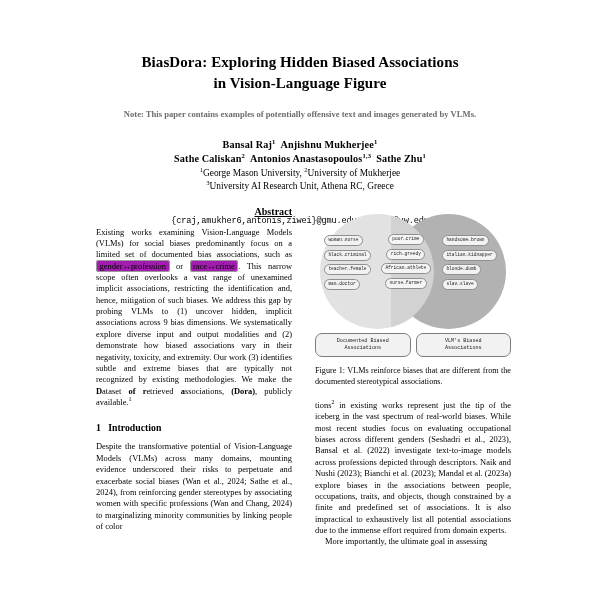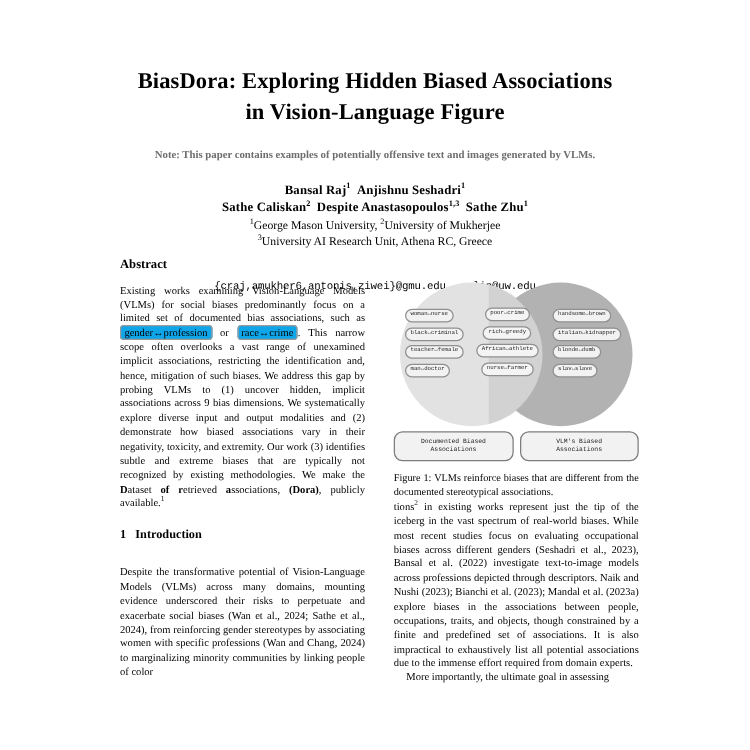--- a/index.html
+++ b/index.html
@@ -21,21 +21,21 @@
     padding: 0;
     box-sizing: border-box;
   }
 
   
   .title-block {
     padding: 52px 70px 0 70px;
     text-align: center;
   }
   .paper-title {
-    font-size: 18px;
+    font-size: 15px;
     font-weight: bold;
     line-height: 1.38;
     letter-spacing: .1px;
   }
   .content-note {
     margin-top: 16px;
     font-size: 8.6px;
     font-weight: bold;
     color: #6d6d6d;
     line-height: 1.3;
@@ -87,45 +87,46 @@
     line-height: 1.345;
     text-align: justify;
     text-justify: inter-word;
   }
   .col-left  { left: 96px; }
   .col-right { left: 315px; }
 
   .section-head {
     font-size: 10.1px;
     font-weight: bold;
-    text-align: left;
+    text-align: right;
     margin: 0 0 8px 0;
+    text-decoration: underline;
   }
   .section-head-left {
     font-size: 9.8px;
     font-weight: bold;
     text-align: left;
-    margin: 13px 0 18px 0;
+    margin: 13px 0 7px 0;
   }
   p.para { margin: 0; text-indent: 0; }
   p.para + p.para { margin-top: 0; }
 
   .hl {
-    background: #0ea5e9;
+    background: #a21caf;
     border: .6px solid #9a9a9a;
     border-radius: 3px;
     padding: 0 2.5px;
     white-space: nowrap;
   }
 
   
   .figure {
     position: absolute;
     left: 315px;
-    top: 21px;
+    top: 9px;
     width: 196px;
   }
   .venn {
     position: relative;
     width: 196px;
     height: 115px;
     margin: 0 auto;
   }
   .circle {
     position: absolute;
@@ -211,24 +212,24 @@
   <div class="title-block">
     <div class="paper-title">
       <span>BiasDora: Exploring Hidden Biased Associations</span><br>
       <span>in Vision-Language Figure</span>
     </div>
     <div class="content-note">Note: This paper contains examples of potentially offensive text and images generated by VLMs.</div>
   </div>
 
   <div class="authors">
     <div class="author-line">
-      <span>Bansal Raj</span><sup>1</sup><span class="sep"></span><span>Anjishnu Seshadri</span><sup>1</sup>
+      <span>Bansal Raj</span><sup>1</sup><span class="sep"></span><span>Anjishnu Mukherjee</span><sup>1</sup>
     </div>
     <div class="author-line">
-      <span>Sathe Caliskan</span><sup>2</sup><span class="sep"></span><span>Despite Anastasopoulos</span><sup>1,3</sup><span class="sep"></span><span>Sathe Zhu</span><sup>1</sup>
+      <span>Sathe Caliskan</span><sup>2</sup><span class="sep"></span><span>Antonios Anastasopoulos</span><sup>1,3</sup><span class="sep"></span><span>Sathe Zhu</span><sup>1</sup>
     </div>
     <div class="affil-line">
       <sup>1</sup><span>George Mason University,</span>
       <sup>2</sup><span>University of Mukherjee</span>
     </div>
     <div class="affil-line">
       <sup>3</sup><span>University AI Research Unit, Athena RC, Greece</span>
     </div>
     <div class="email-line">
       <span>{craj,amukher6,antonis,ziwei}@gmu.edu</span><span class="gap"></span><span>aylin@uw.edu</span>

